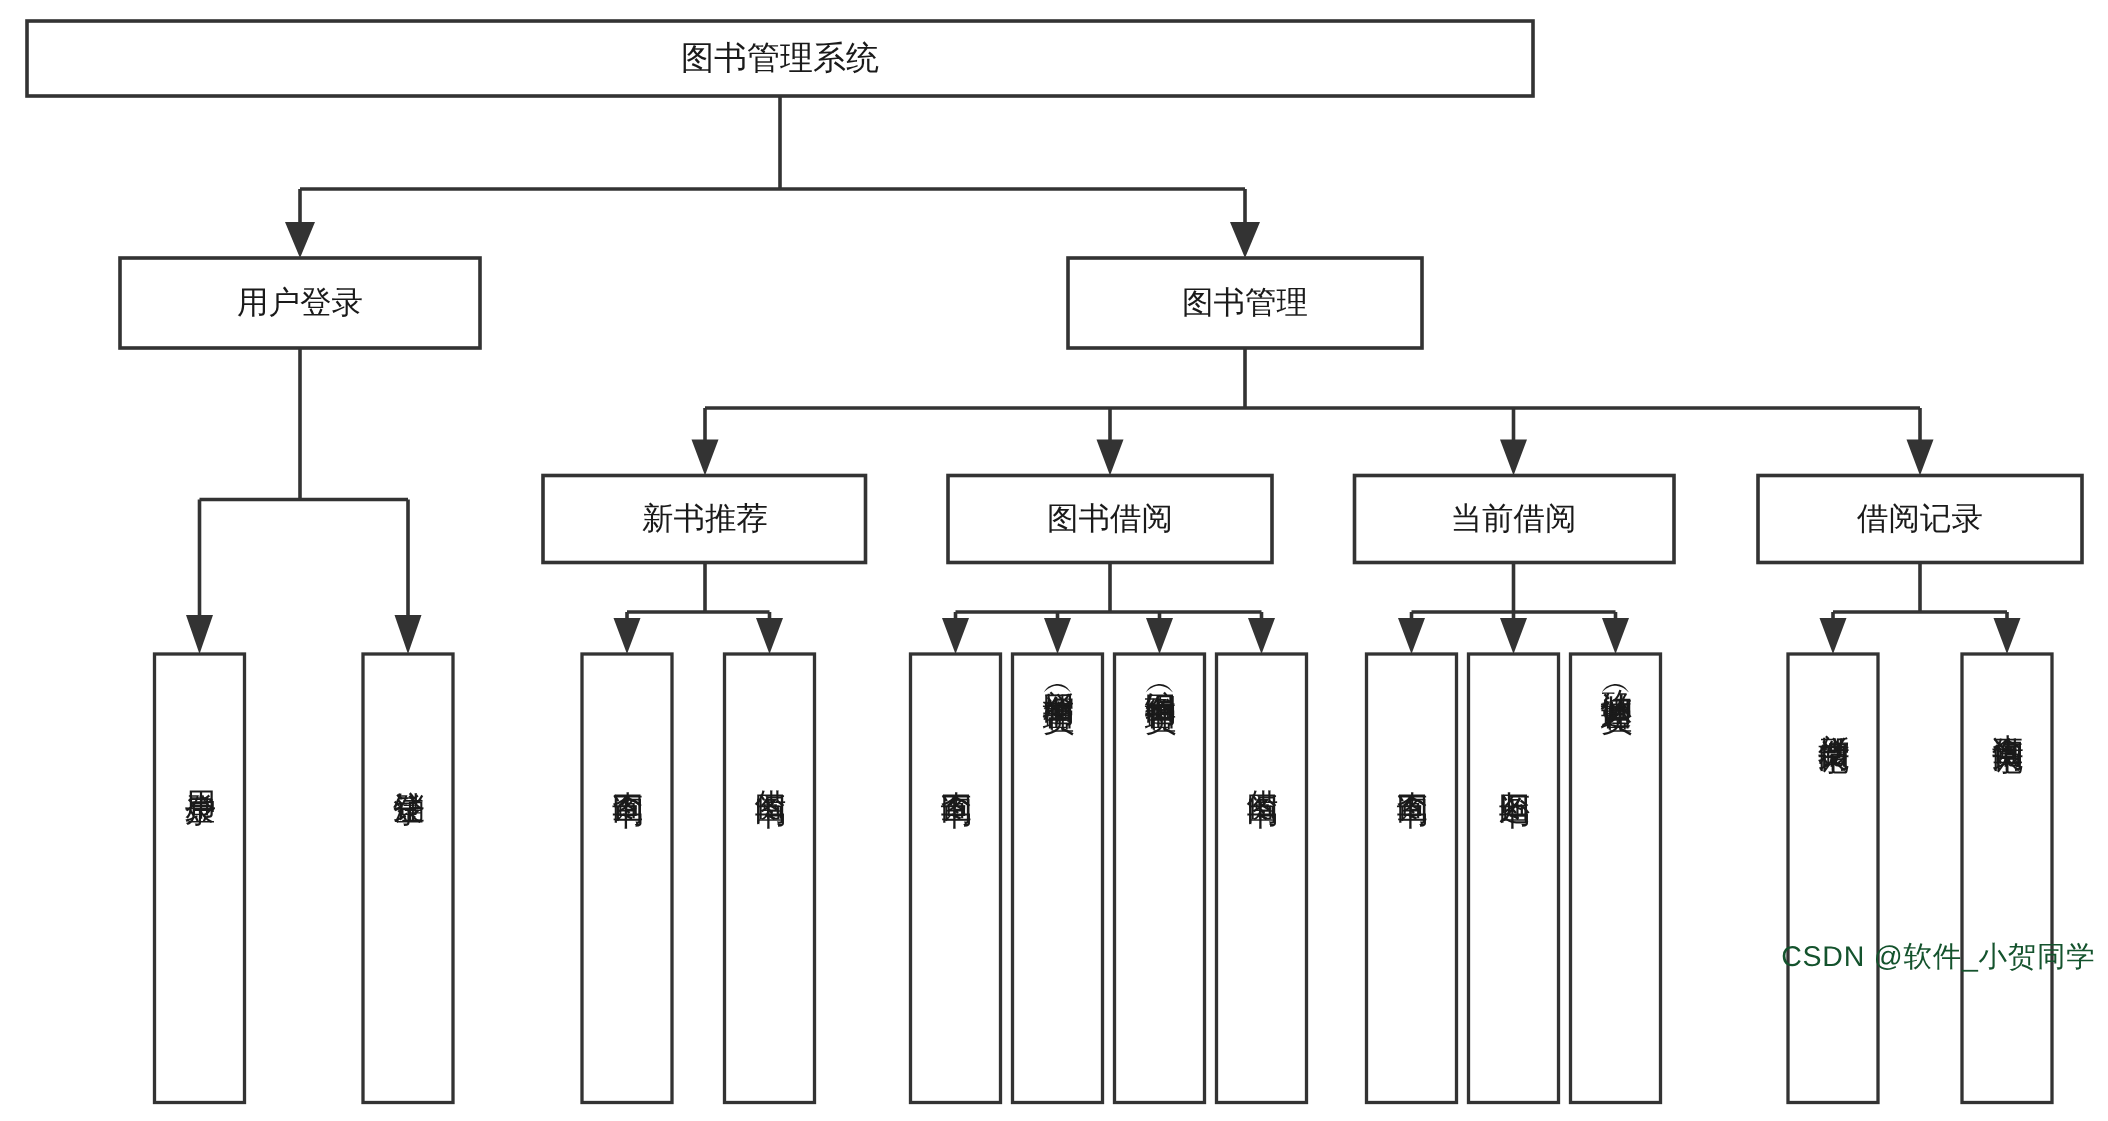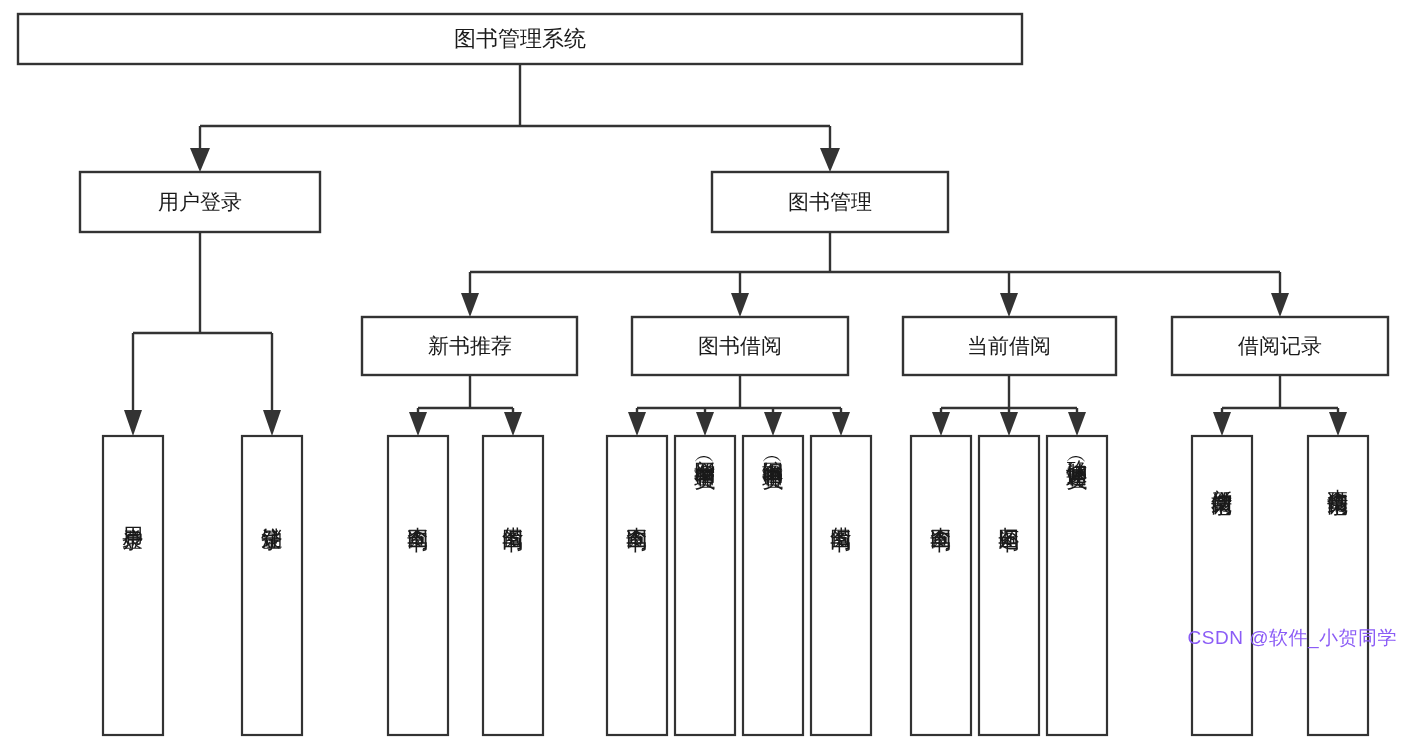--- a/index.html
+++ b/index.html
@@ -75,21 +75,21 @@
     text-align: center;
     pointer-events: none;
     transform: translateX(-50%);
   }
   .watermark {
     position: absolute;
     right: 8px;
     bottom: 4px;
     font-family: "Liberation Sans", "DejaVu Sans", sans-serif;
     font-size: 19px;
-    color: #8b5cf6;
+    color: #14532d;
     white-space: nowrap;
     letter-spacing: 0.5px;
   }
 </style>
 </head>
 <body>
 
 <div id="diagram-root">
 
   <svg class="diagram" viewBox="0 0 1405 747" xmlns="http://www.w3.org/2000/svg">

